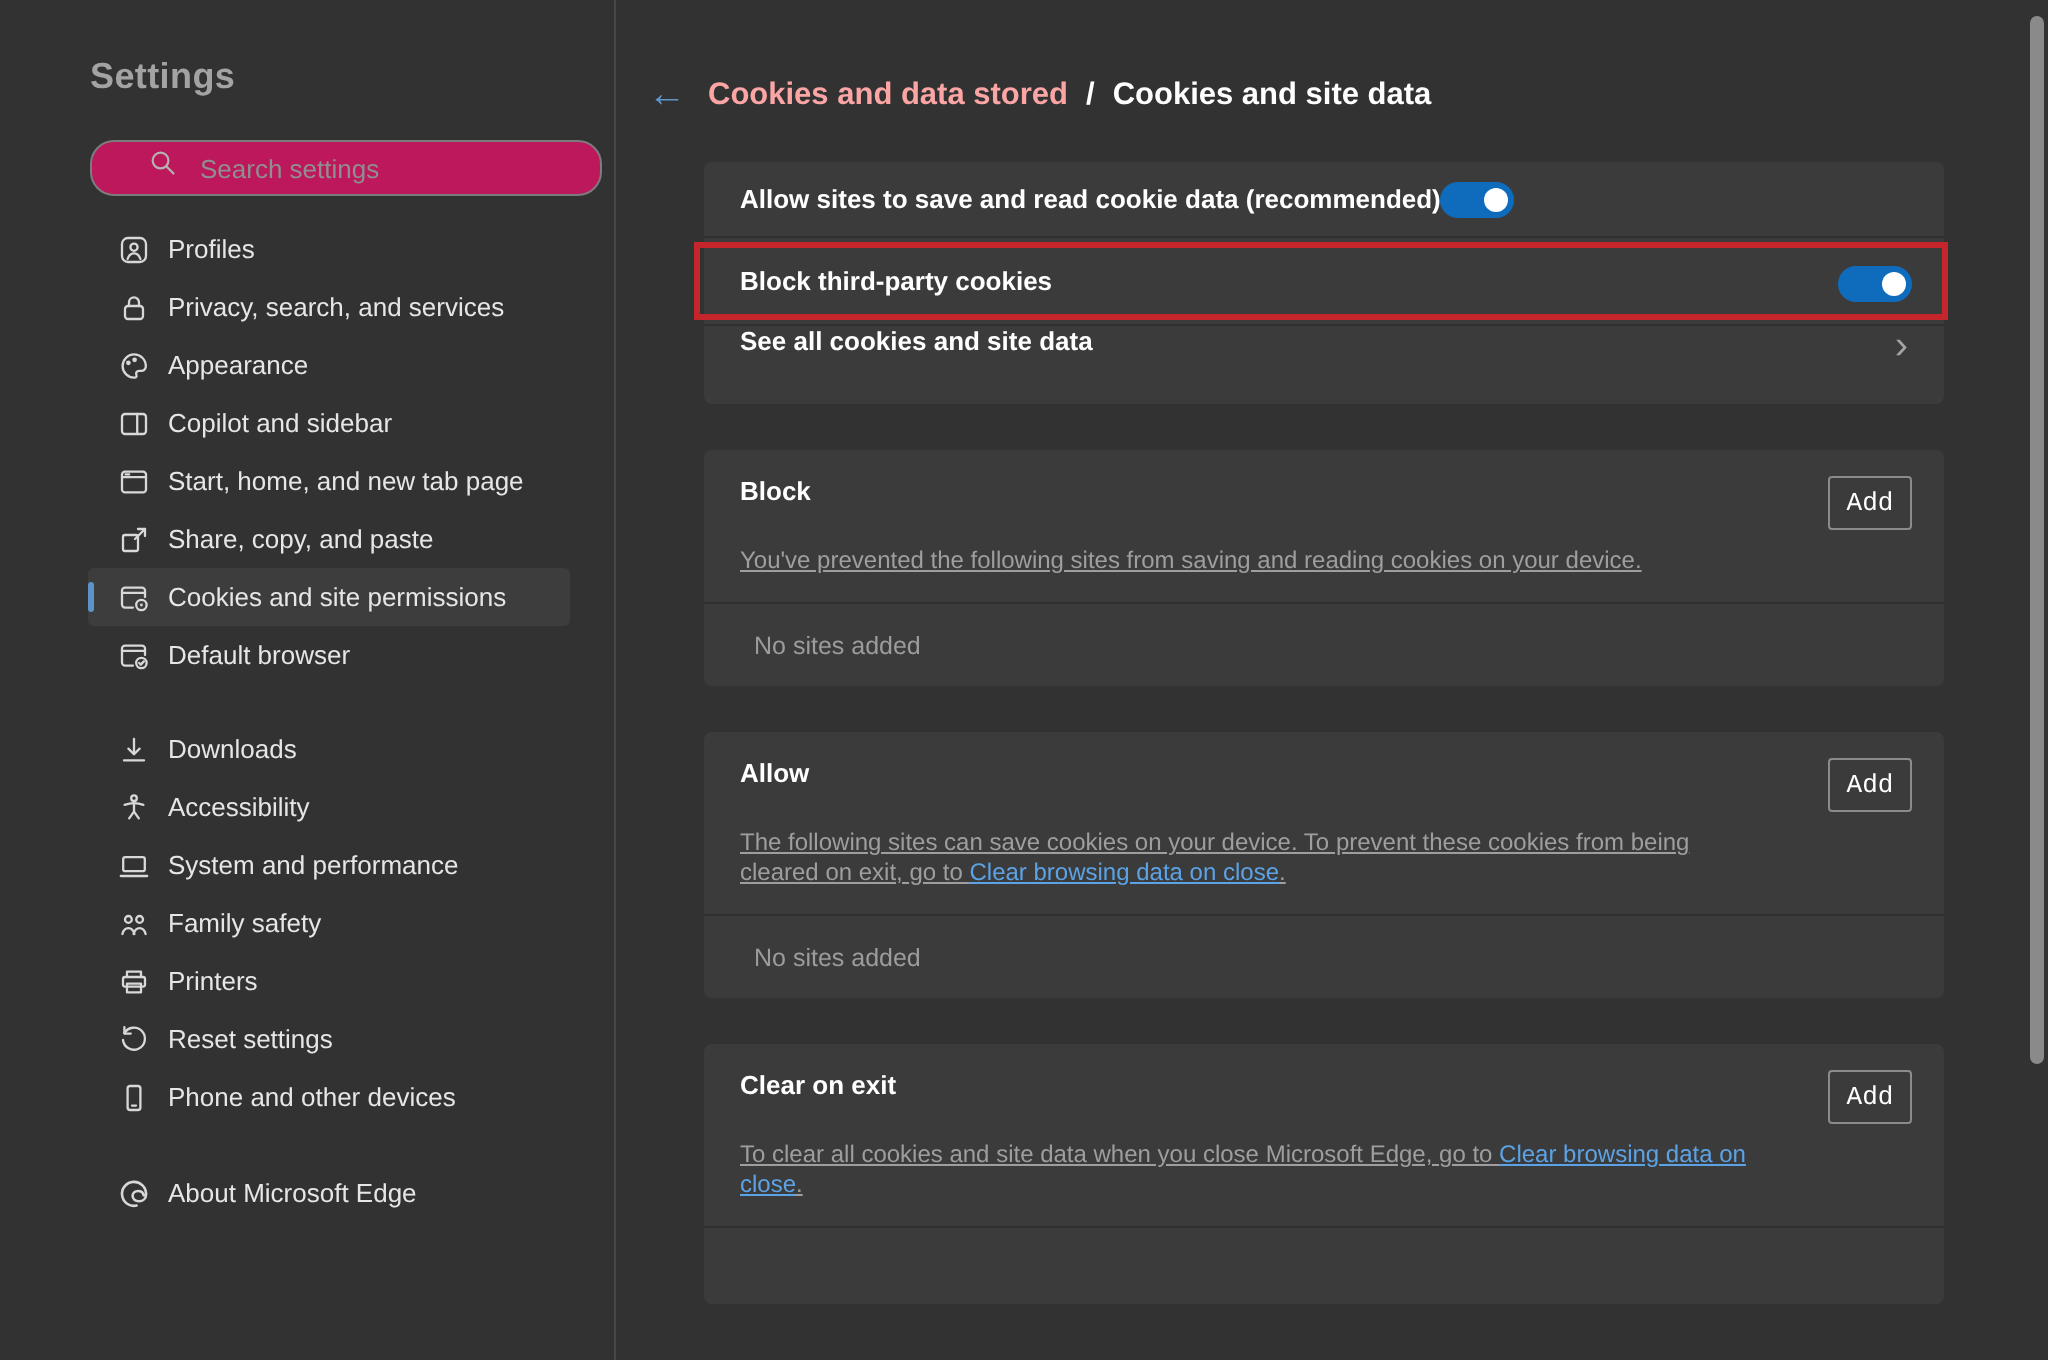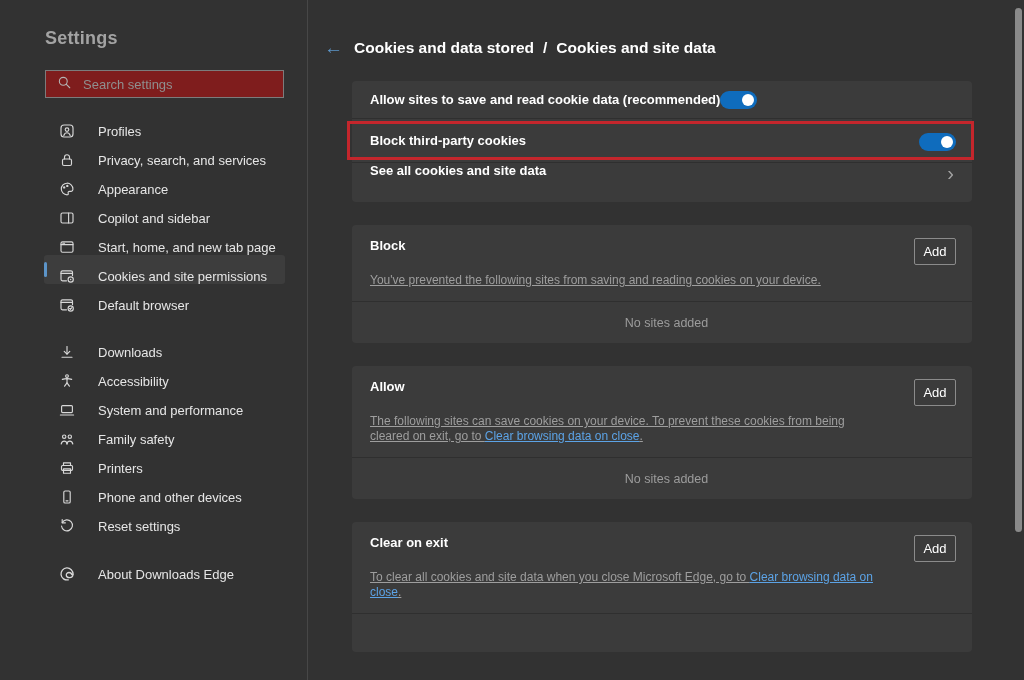--- a/index.html
+++ b/index.html
@@ -4,56 +4,56 @@
 <style>
   html,body{margin:0;padding:0;}
   body{
     width:1024px;height:680px;overflow:hidden;position:relative;
     background:#323232;font-family:"Liberation Sans",sans-serif;
     -webkit-font-smoothing:antialiased;
   }
   
   .sidebar{position:absolute;left:0;top:0;width:307px;height:680px;border-right:1px solid #474747;background:#323232;}
   .settings-title{position:absolute;left:45px;top:28px;font-size:18px;font-weight:700;color:#a3a3a3;letter-spacing:.2px;}
-  .search-box{position:absolute;left:45px;top:70px;width:226px;height:26px;border:1px solid #7c7c7c;border-radius:0;background:#7f1d1d;display:flex;align-items:center;padding-left:11px;gap:9px;}
+  .search-box{position:absolute;left:45px;top:70px;width:226px;height:26px;border:1px solid #7c7c7c;border-radius:12px;background:#be185d;display:flex;align-items:center;padding-left:28px;gap:9px;}
   .search-box svg{flex:0 0 auto;}
   .search-box input{background:transparent;border:none;outline:none;color:#d8d8d8;font-size:13px;width:180px;font-family:inherit;}
   .search-box input::placeholder{color:#8f8f8f;}
   .nav{position:absolute;top:110px;left:0;right:0;}
-  .nav-item{height:29px;margin:0 22px 0 44px;padding-left:15px;display:flex;align-items:flex-end;gap:23px;color:#e6e6e6;font-size:13px;border-radius:3px;position:relative;cursor:pointer;}
+  .nav-item{height:29px;margin:0 22px 0 44px;padding-left:15px;display:flex;align-items:center;gap:9px;color:#e6e6e6;font-size:13px;border-radius:3px;position:relative;cursor:pointer;}
   .nav-item .nav-icon{width:16px;height:16px;display:flex;align-items:center;justify-content:center;color:#d8d8d8;}
   .nav-item.selected{background:#3d3d3d;}
   .nav-item.selected::before{content:"";position:absolute;left:0;top:7px;bottom:7px;width:3px;border-radius:2px;background:#5c94c8;}
   .nav-gap1{height:18px;}
   .nav-gap2{height:19px;}
   
   .main{position:absolute;left:308px;top:0;right:0;bottom:0;}
   .breadcrumb{position:absolute;left:16px;top:38px;display:flex;align-items:center;gap:9px;font-size:15.5px;font-weight:600;}
   .back-arrow{color:#5d96c9;font-size:19px;font-weight:400;cursor:pointer;line-height:1;padding-right:2px;}
-  .crumb-parent{color:#ffffff;cursor:pointer;}
+  .crumb-parent{color:#fca5a5;cursor:pointer;}
   .crumb-sep{color:#ffffff;}
   .crumb-current{color:#ffffff;}
   .content{position:absolute;left:44px;top:81px;width:620px;}
   .card{background:#3b3b3b;border-radius:4px;margin-bottom:23px;position:relative;}
   .row{position:relative;border-bottom:1px solid #2f2f2f;padding:0 16px 0 18px;}
   .row:last-child{border-bottom:none;}
   .row-simple{height:37px;display:flex;align-items:center;justify-content:flex-start;}
   .row-desc{padding-top:14px;padding-bottom:13px;}
   .row-title{color:#ffffff;font-size:13px;font-weight:700;line-height:16px;}
   .row-sub{color:#9e9e9e;font-size:12px;line-height:15px;margin-top:10px;padding-right:80px;}
   .row-link-row{height:39px;display:flex;align-items:flex-start;justify-content:space-between;cursor:pointer;}
   .chevron{color:#a3a3a3;font-size:20px;line-height:1;font-weight:400;padding-right:2px;}
   .toggle{width:37px;height:18px;border-radius:9px;background:#0f6cbd;position:relative;flex:0 0 auto;cursor:pointer;}
   .toggle::after{content:"";position:absolute;right:3px;top:3px;width:12px;height:12px;border-radius:50%;background:#ffffff;}
   .toggle-abs{position:absolute;right:16px;top:14px;}
   .annotation{position:absolute;left:-5px;right:-2px;top:2px;bottom:2px;border:3px solid #c4262c;pointer-events:none;z-index:5;}
   .card-header{position:relative;border-bottom:1px solid #2f2f2f;padding:13px 16px 13px 18px;}
   .card-header .row-sub{margin-top:19px;padding-right:72px;text-decoration:underline;}
-  .add-btn{position:absolute;right:16px;top:13px;min-width:42px;height:27px;background:transparent;border:1px solid #8b8b8b;border-radius:2px;color:#ffffff;font-size:13px;font-family:Liberation Sans, sans-serif;cursor:pointer;padding:0 8px;}
-  .empty-row{padding:14px 16px 13px 25px;color:#9c9c9c;font-size:12.5px;text-align:center;}
+  .add-btn{position:absolute;right:16px;top:13px;min-width:42px;height:27px;background:transparent;border:1px solid #8b8b8b;border-radius:2px;color:#ffffff;font-size:13px;font-family:Liberation Mono, monospace;cursor:pointer;padding:0 8px;}
+  .empty-row{padding:14px 16px 13px 25px;color:#9c9c9c;font-size:12.5px;}
   .card-clear{min-height:130px;}
   a.inline-link{color:#5ca3e6;text-decoration:underline;cursor:pointer;}
   .scrollbar-thumb{position:absolute;right:2px;top:8px;width:7px;height:524px;border-radius:4px;background:#8a8a8a;cursor:pointer;}
   svg.ic{stroke:currentColor;fill:none;stroke-width:1.15;stroke-linecap:round;stroke-linejoin:round;}
 </style>
 </head>
 <body>
 
 <div class="sidebar">
   <div class="settings-title">Settings</div>
@@ -110,20 +110,30 @@
     <div class="nav-item">
       <span class="nav-icon">
           <svg class="ic" width="16" height="16" viewBox="0 0 16 16">
             <rect x="2" y="2.8" width="12" height="10.4" rx="1.5"></rect>
             <line x1="2" y1="5.6" x2="14" y2="5.6"></line>
             <line x1="3.8" y1="4.2" x2="5.6" y2="4.2"></line>
           </svg>
         </span>
       <span>Start, home, and new tab page</span>
     </div>
+    <div class="nav-item">
+      <span class="nav-icon">
+          <svg class="ic" width="16" height="16" viewBox="0 0 16 16">
+            <rect x="2.5" y="5.5" width="7.5" height="8" rx="1"></rect>
+            <path d="M8.5 7.5l5-5"></path>
+            <path d="M10 2.5h3.5V6"></path>
+          </svg>
+        </span>
+      <span>Share, copy, and paste</span>
+    </div>
     <div class="nav-item selected">
       <span class="nav-icon">
           <svg class="ic" width="16" height="16" viewBox="0 0 16 16">
             <path d="M13.5 7.5V4.3c0-.8-.7-1.5-1.5-1.5H3.5c-.8 0-1.5.7-1.5 1.5v7c0 .8.7 1.5 1.5 1.5h4"></path>
             <line x1="2" y1="5.4" x2="13.5" y2="5.4"></line>
             <circle cx="11.7" cy="11.5" r="2.6"></circle>
             <circle cx="11.7" cy="11.5" r=".7" fill="currentColor" stroke="none"></circle>
           </svg>
         </span>
       <span>Cookies and site permissions</span>
@@ -187,44 +197,44 @@
             <path d="M4.5 5.5V2.8h7v2.7"></path>
             <rect x="2.5" y="5.5" width="11" height="4.8" rx="1"></rect>
             <rect x="4.5" y="8.8" width="7" height="4.4"></rect>
           </svg>
         </span>
       <span>Printers</span>
     </div>
     <div class="nav-item">
       <span class="nav-icon">
           <svg class="ic" width="16" height="16" viewBox="0 0 16 16">
+            <path d="M3.2 4.6A5.5 5.5 0 1 1 2.5 8"></path>
+            <path d="M3.2 1.6v3.2h3.2"></path>
+          </svg>
+        </span>
+      <span>Reset settings</span>
+    </div>
+    <div class="nav-item">
+      <span class="nav-icon">
+          <svg class="ic" width="16" height="16" viewBox="0 0 16 16">
             <rect x="4.8" y="2" width="6.4" height="12" rx="1.3"></rect>
             <line x1="7" y1="11.8" x2="9" y2="11.8"></line>
           </svg>
         </span>
       <span>Phone and other devices</span>
-    </div>
-    <div class="nav-item">
-      <span class="nav-icon">
-          <svg class="ic" width="16" height="16" viewBox="0 0 16 16">
-            <path d="M3.2 4.6A5.5 5.5 0 1 1 2.5 8"></path>
-            <path d="M3.2 1.6v3.2h3.2"></path>
-          </svg>
-        </span>
-      <span>Reset settings</span>
     </div>
     <div class="nav-gap2"></div>
     <div class="nav-item">
       <span class="nav-icon">
           <svg class="ic" width="16" height="16" viewBox="0 0 16 16" style="stroke-width:1.3">
             <path d="M14 8.2A6 6 0 1 0 9.3 13.8"></path>
             <path d="M14 8.2c0 2-1.5 3.4-3.5 3.4-1.9 0-3.2-1.1-3.2-2.7 0-1.4 1.1-2.4 2.7-2.4 1.5 0 2.6.9 2.8 2.1"></path>
           </svg>
         </span>
-      <span>About Downloads Edge</span>
+      <span>About Microsoft Edge</span>
     </div>
   </div>
 </div>
 
 <div class="main">
   <div class="breadcrumb">
     <span class="back-arrow">←</span>
     <span class="crumb-parent">Cookies and data stored</span>
     <span class="crumb-sep">/</span>
     <span class="crumb-current">Cookies and site data</span>

